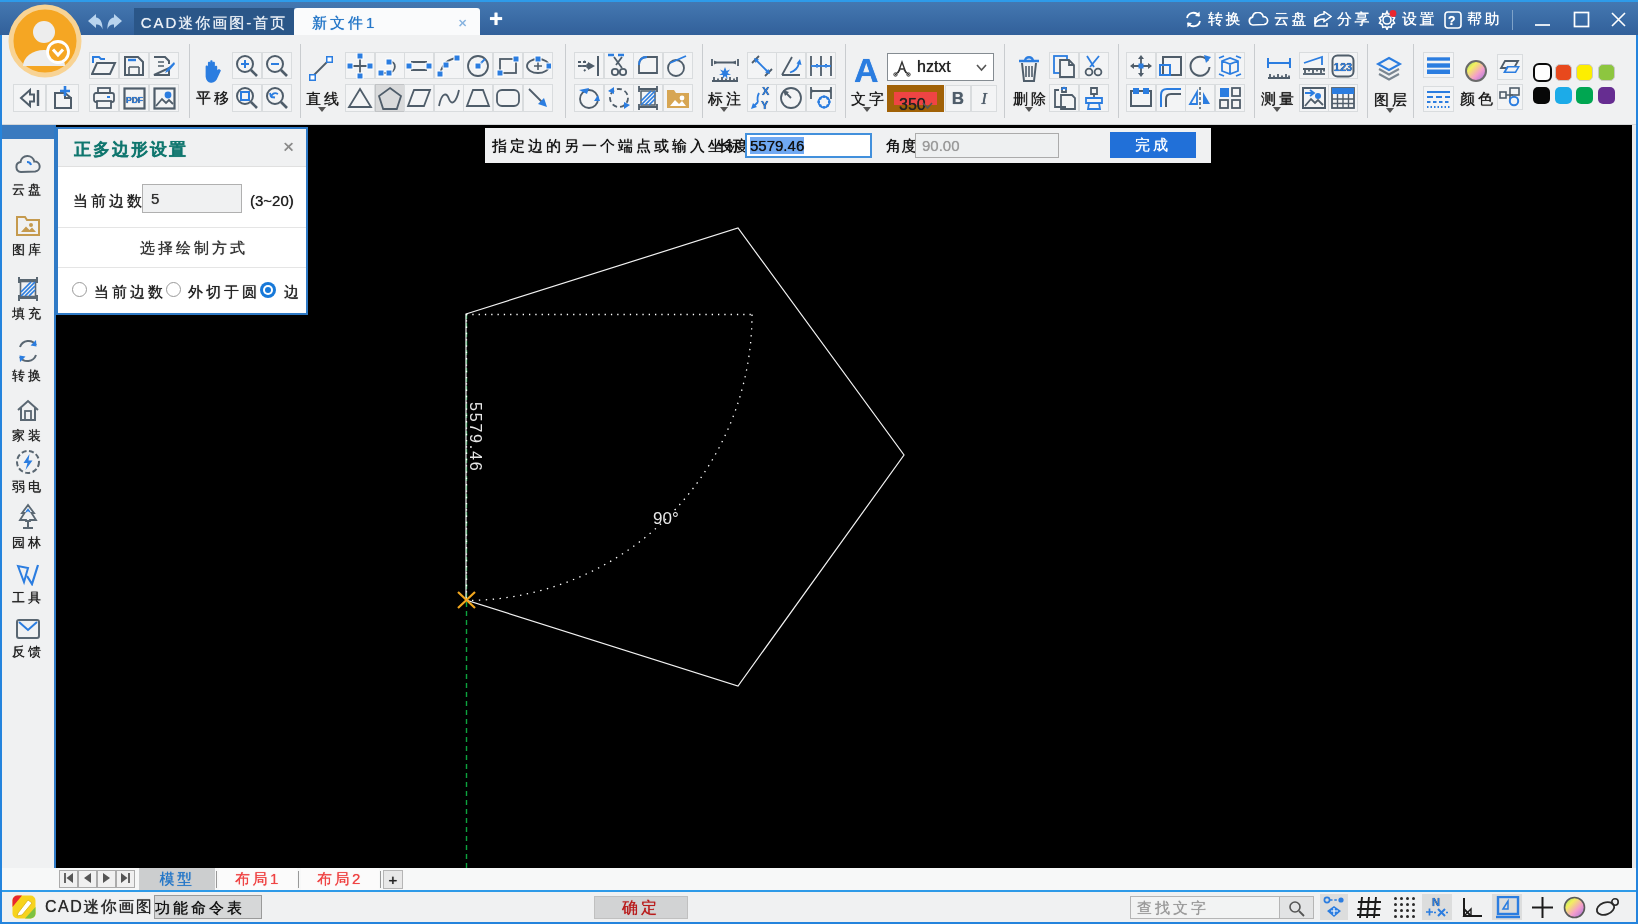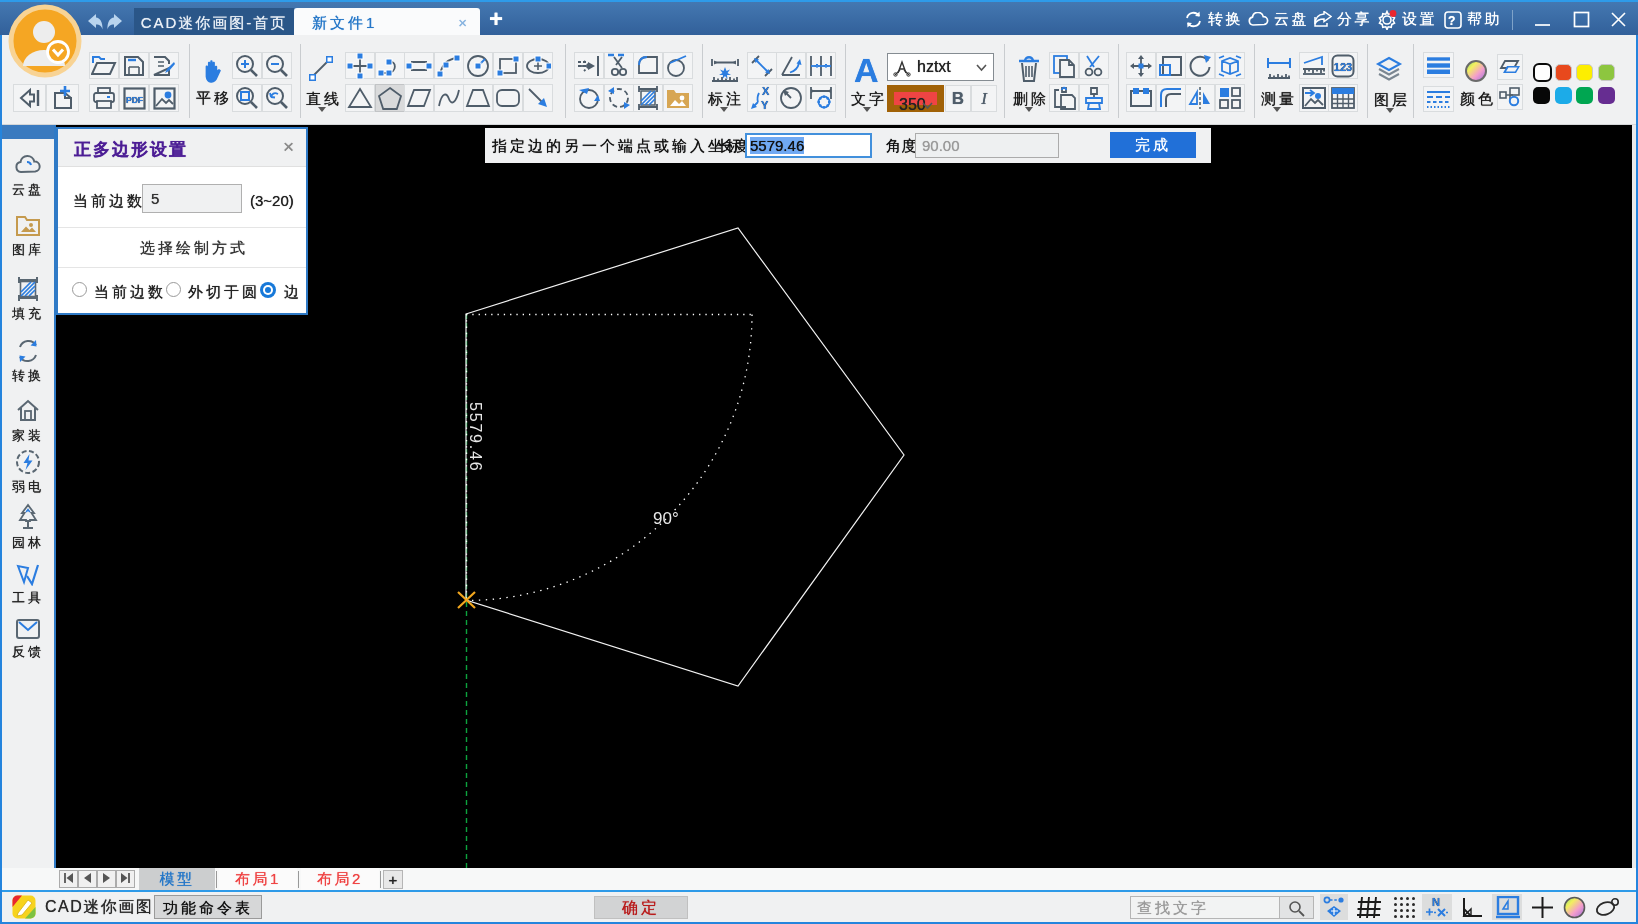--- a/index.html
+++ b/index.html
@@ -41,21 +41,21 @@
 #prompt { position:absolute; left:429px; top:3px; width:726px; height:35px; background:#f0f1f2;
   display:flex; align-items:center; font-size:15px; color:#111; }
 #len-input { width:127px; height:25px; border:2px solid #4290dc; background:#fff; font-size:15px;
   font-family:"Liberation Sans",sans-serif; padding-left:3px; }
 #ang-input { width:144px; height:25px; border:1px solid #ababab; background:#eef0f1; color:#9a9a9a;
   font-size:15px; font-family:"Liberation Sans",sans-serif; padding-left:6px; }
 #done-btn { width:86px; height:26px; background:#2170d8; color:#fff; font-size:15px; text-align:center; line-height:26px; }
 
 #panel { position:absolute; left:56px; top:127px; width:252px; height:188px; background:#fff; border:2px solid #2f7ac6; }
 #panel .hd { height:38px; background:#f0f1f2; border-bottom:1px solid #e0e0e0; position:relative; }
-#panel .hd .t { position:absolute; left:16px; top:9px; font-size:17px; font-weight:bold; color:#4c1d95; letter-spacing:2px;font-family:Liberation Mono, monospace;}
+#panel .hd .t { position:absolute; left:16px; top:9px; font-size:17px; font-weight:bold; color:#0f766e; letter-spacing:2px;font-family:Liberation Mono, monospace;}
 #panel .hd .x { position:absolute; right:12px; top:7px; font-size:19px; color:#8a8a8a; }
 
 #ltabs { position:absolute; left:2px; top:868px; width:1634px; height:24px; background:#f7f8f8; border-bottom:2px solid #2e9ae8; }
 #statusbar { position:absolute; left:2px; top:892px; width:1634px; height:30px; background:#f0f1f2; }
 .navbtn { position:absolute; top:2px; width:19px; height:18px; background:#f0f0f0; border:1px solid #ababab;
   color:#555; font-size:10px; text-align:center; line-height:17px; }
 .ltab { position:absolute; top:0px; height:22px; font-size:15px; text-align:center; line-height:22px; color:#ef4444; letter-spacing:2.5px; }
 </style>
 </head>
 <body>
@@ -798,21 +798,21 @@
 </div>
 
 <div id="statusbar">
   <svg class="ab" style="left:10px;top:3px" width="24" height="24" viewBox="0 0 24 24">
     <rect x="0.5" y="0.5" width="23" height="23" rx="5" fill="#f7d31e"></rect>
     <path d="M0.5 12 L0.5 5.5 A5 5 0 0 1 5.5 0.5 L10 0.5 Z" fill="#e8262f"></path>
     <path d="M23.5 12 L23.5 18.5 A5 5 0 0 1 18.5 23.5 L13 23.5 Z" fill="#7dc242"></path>
     <path d="M6 18 L16 5 L20 8 L10 20 L5 21 Z" fill="#fff" stroke="#d8b012" stroke-width="0.8"></path>
   </svg>
   <span class="ab" style="left:43px;top:5px;font-size:16px;color:#2a2a2a;letter-spacing:1.5px">CAD迷你画图</span>
-  <div class="ab" style="left:152px;top:3px;width:108px;height:24px;background:#d6d7d8;border:1px solid #9a9a9a;text-align:center;line-height:23px;font-size:15px;color:#111;letter-spacing:3px">功能命令表</div>
+  <div class="ab" style="left:152px;top:3px;width:108px;height:24px;background:#d6d7d8;border:1px solid #9a9a9a;line-height:23px;font-size:15px;color:#111;letter-spacing:3px">功能命令表</div>
   <div class="ab" style="left:592px;top:4px;width:94px;height:23px;background:#d2d3d4;border:1px solid #c0c0c0;text-align:center;line-height:22px;font-size:16px;color:#b91c1c;letter-spacing:3px">确定</div>
   <div class="ab" style="left:1128px;top:4px;width:149px;height:23px;background:#f2f3f3;border:1px solid #b5b5b5;border-right:none;line-height:21px;font-size:15px;color:#9a9a9a;padding-left:6px;letter-spacing:3px">查找文字</div>
   <div class="ab" style="left:1277px;top:4px;width:35px;height:23px;background:#e2e3e4;border:1px solid #b5b5b5">
     <svg style="position:absolute;left:8px;top:3px" width="17" height="17" viewBox="0 0 17 17">
           <circle cx="7" cy="7" r="5" fill="none" stroke="#555" stroke-width="1.6"></circle>
           <path d="M11 11 L16 16" stroke="#555" stroke-width="1.8"></path>
         </svg>
       </div>
   <div class="ab" style="left:1318px;top:2px;width:28px;height:26px;background:#dcdddd"></div>
   <svg class="ab" style="left:1321px;top:4px" width="23" height="22" viewBox="0 0 23 22">

